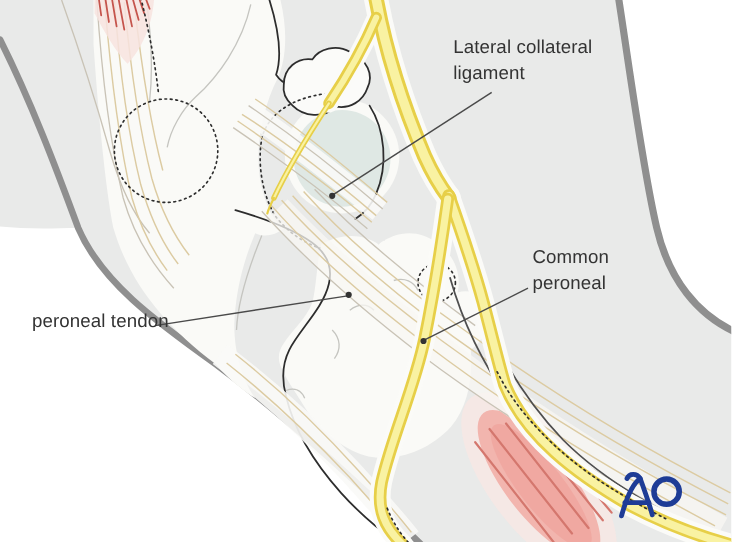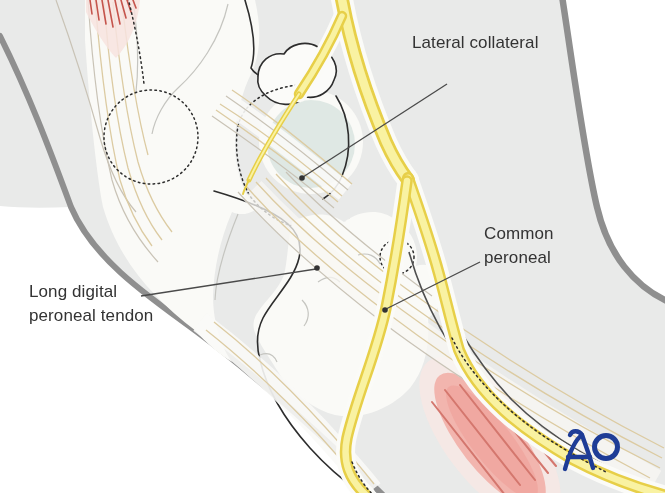--- a/index.html
+++ b/index.html
@@ -164,26 +164,26 @@
     <g>
       <path class="logo-stroke" d="M565,469 C570,451 576,439 582,435 C579,430 572,430 570,435"></path>
       <path class="logo-stroke" d="M582,435 C586,446 590,457 593,468"></path>
       <path class="logo-stroke" d="M568,457 L590,457"></path>
       <circle class="logo-stroke" cx="606" cy="447" r="11.5" style="stroke-width:5"></circle>
     </g>
   </svg>
 
   <div class="anno" style="left:412px;top:31px;">
     <div>Lateral collateral</div>
+    <div>ligament</div>
   </div>
 
   <div class="anno" style="left:484px;top:222px;">
     <div>Common</div>
     <div>peroneal</div>
   </div>
 
   <div class="anno" style="left:29px;top:280px;">
-    <div>Long digital</div>
     <div>peroneal tendon</div>
   </div>
 
   <span class="logo-text-hidden">AO</span>
 </div>
 
 </body></html>

